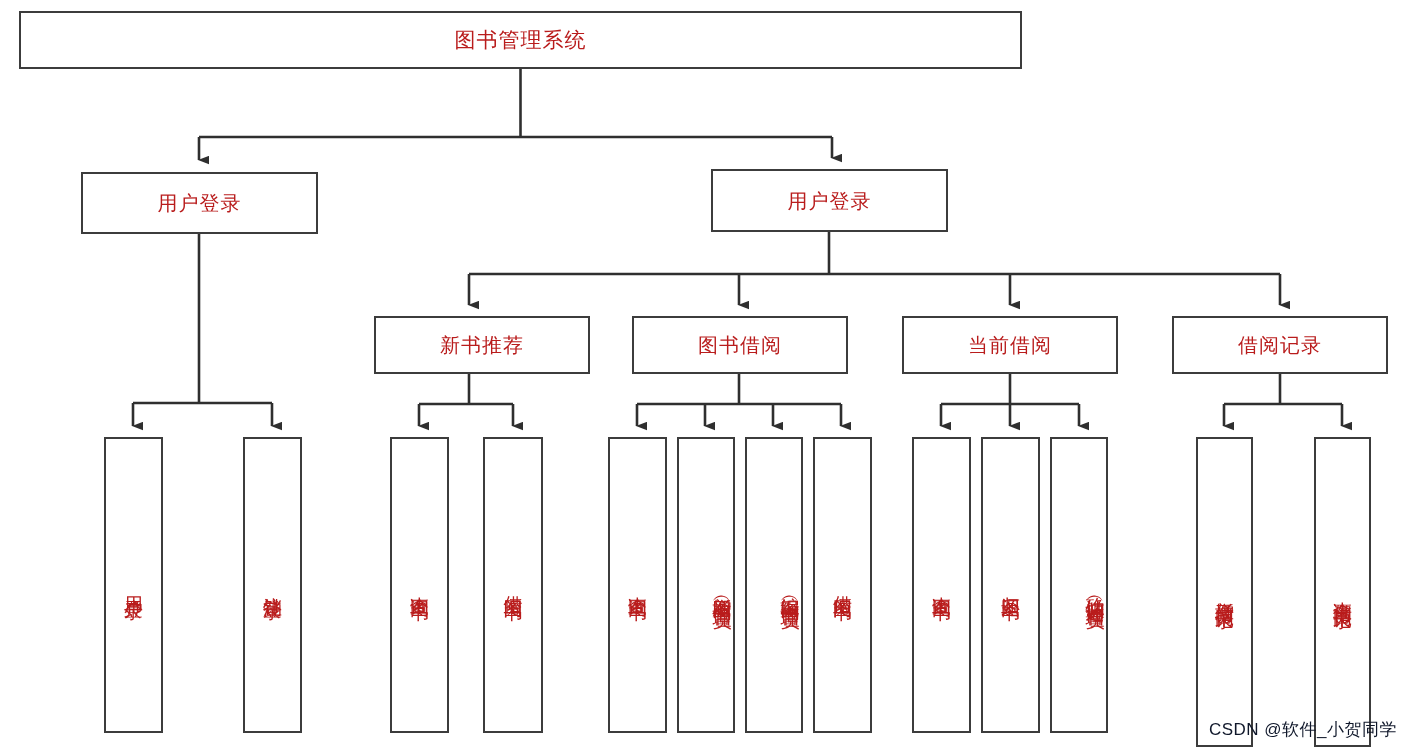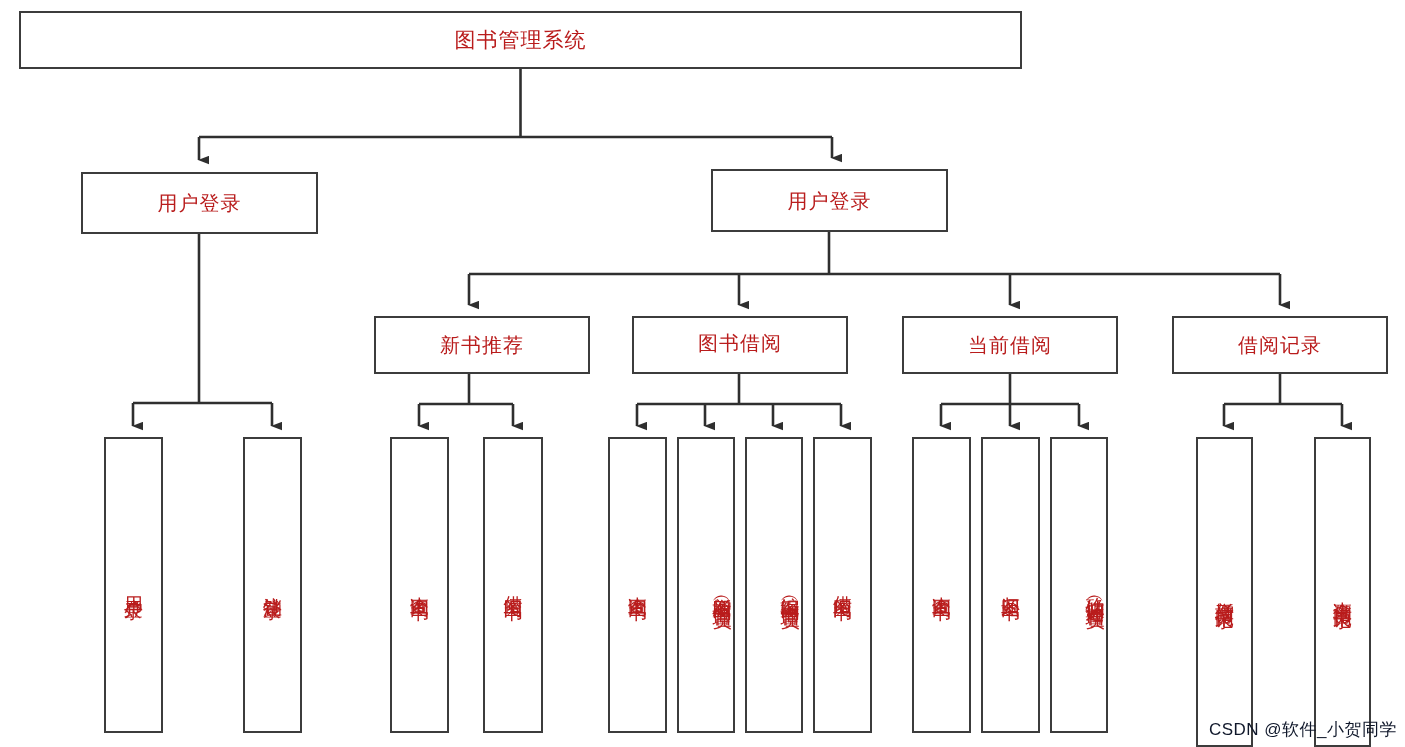--- a/index.html
+++ b/index.html
@@ -124,21 +124,21 @@
       <path d="M1342,404 L1342,426" marker-end="url(#arw)"></path>
     </g>
   </svg>
 
   <div class="node horiz root" style="left:19px;top:11px;width:1003px;height:58px;">图书管理系统</div>
 
   <div class="node horiz" style="left:81px;top:172px;width:237px;height:62px;">用户登录</div>
   <div class="node horiz" style="left:711px;top:169px;width:237px;height:63px;">用户登录</div>
 
   <div class="node horiz" style="left:362px;top:316px;width:216px;height:58px;margin-left:12px;">新书推荐</div>
-  <div class="node horiz" style="left:632px;top:316px;width:216px;height:58px;font-family:Liberation Mono, monospace;">图书借阅</div>
+  <div class="node horiz" style="left:632px;top:316px;width:216px;height:58px;">图书借阅</div>
   <div class="node horiz" style="left:902px;top:316px;width:216px;height:58px;">当前借阅</div>
   <div class="node horiz" style="left:1172px;top:316px;width:216px;height:58px;">借阅记录</div>
 
   <div class="node vert mid" style="left:104px;top:437px;width:59px;height:296px;">用户登录</div>
   <div class="node vert mid" style="left:243px;top:437px;width:59px;height:296px;">注销登录</div>
 
   <div class="node vert mid" style="left:390px;top:437px;width:59px;height:296px;">查询图书</div>
   <div class="node vert mid" style="left:483px;top:437px;width:60px;height:296px;">借阅图书</div>
 
   <div class="node vert mid" style="left:608px;top:437px;width:59px;height:296px;">查询图书</div>

